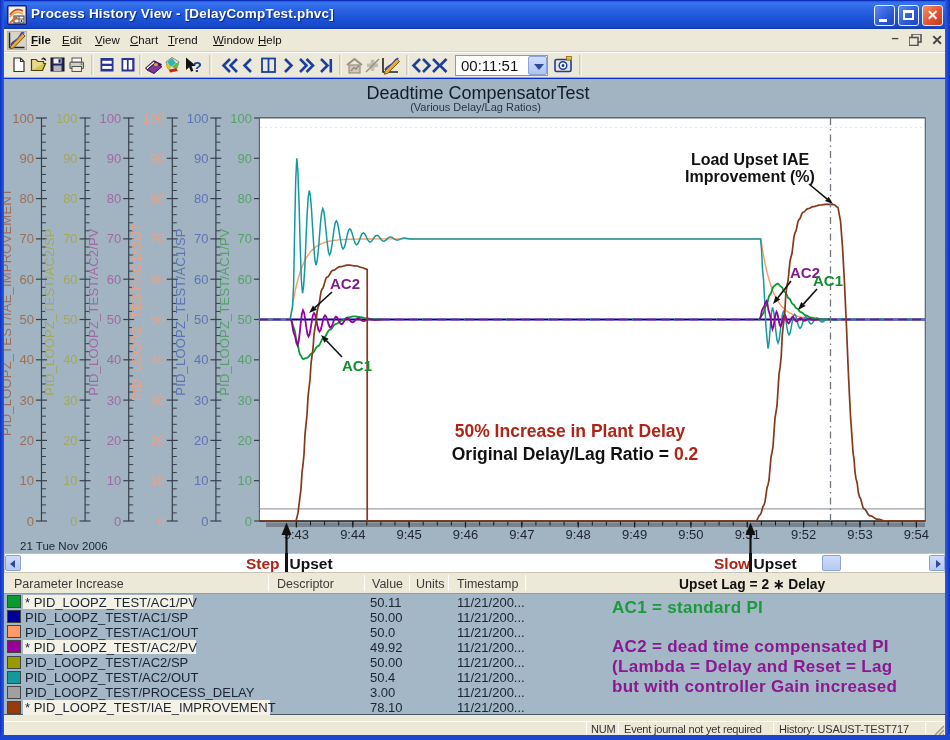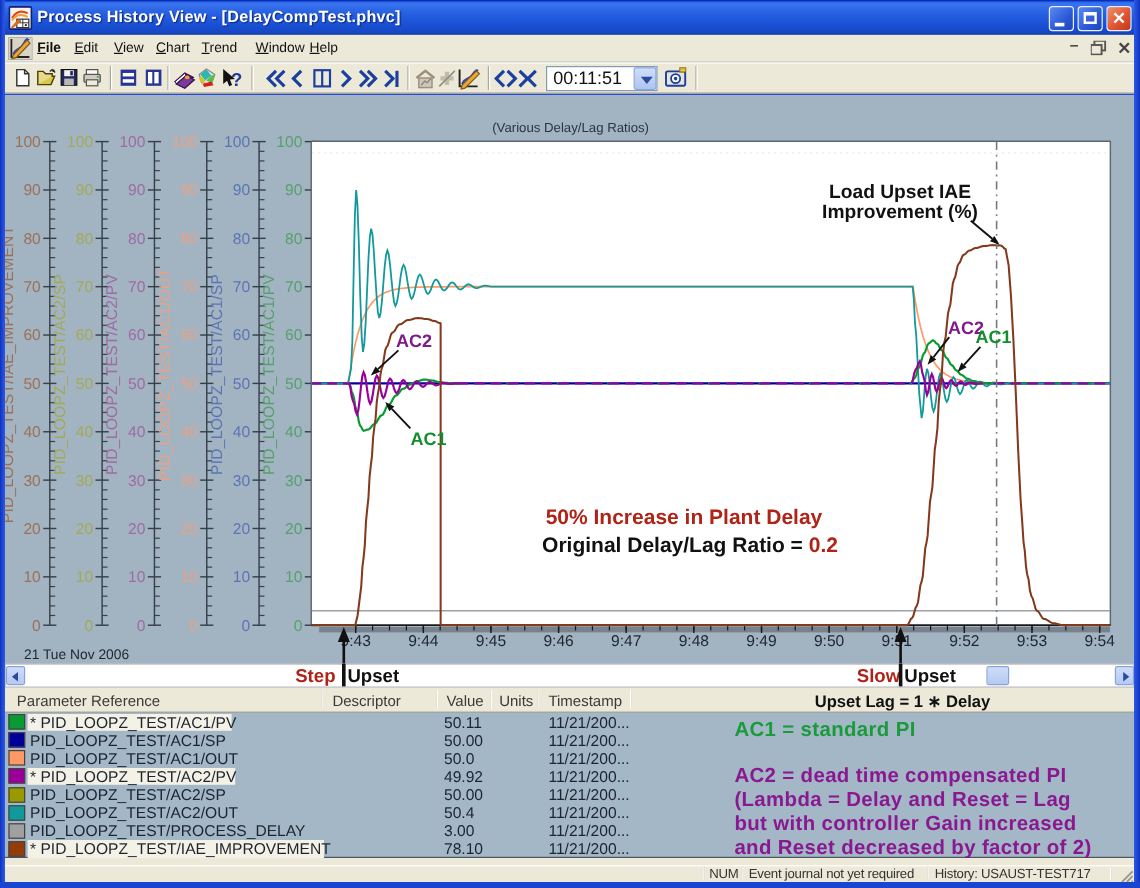--- a/index.html
+++ b/index.html
@@ -24,20 +24,21 @@
 .ssep{position:absolute;top:1px;width:1px;height:12px;background:#b0ad9e;border-right:1px solid #fff;}
 #borderL{left:0;top:0;width:4px;height:740px;background:linear-gradient(90deg,#0f31c0,#2b5be4);}
 #borderR{left:945px;top:0;width:5px;height:740px;background:linear-gradient(90deg,#2b5be4,#0f31c0);}
 #borderB{left:0;top:735px;width:950px;height:5px;background:#1a45d0;}
 .annG{position:absolute;font-size:17px;letter-spacing:0.3px;font-weight:bold;color:#1a9a3a;}
 .annP{position:absolute;font-size:17px;letter-spacing:0.3px;font-weight:bold;color:#8a1890;}
 </style></head>
 <body>
 <div id="win">
 <div class="abs" id="chartbg"></div>
+<div class="abs" style="left:333px;top:83px;width:290px;text-align:center;font-size:18px;color:#141c28;">Deadtime CompensatorTest</div>
 <div class="abs" style="left:333px;top:101px;width:285px;text-align:center;font-size:11px;color:#2a3442;">(Various Delay/Lag Ratios)</div>
 <div class="abs" style="left:20px;top:540px;font-size:11.5px;color:#1d2530;">21 Tue Nov 2006</div>
 <svg width="950" height="740" viewBox="0 0 950 740" style="position:absolute;left:0;top:0;" font-family="'Liberation Sans', sans-serif">
 <g>
         <line x1="41.5" y1="117.7" x2="41.5" y2="521" stroke="#37404a" stroke-width="1.2"></line>
         <line x1="36.0" y1="521.0" x2="47.0" y2="521.0" stroke="#37404a" stroke-width="1.2"></line>
         <line x1="41.5" y1="512.9" x2="46.0" y2="512.9" stroke="#37404a" stroke-width="1"></line>
         <line x1="41.5" y1="504.9" x2="46.0" y2="504.9" stroke="#37404a" stroke-width="1"></line>
         <line x1="41.5" y1="496.8" x2="46.0" y2="496.8" stroke="#37404a" stroke-width="1"></line>
         <line x1="41.5" y1="488.8" x2="46.0" y2="488.8" stroke="#37404a" stroke-width="1"></line>
@@ -696,22 +697,22 @@
       <div style="position:absolute;left:6px;top:4px;width:0;height:0;border-top:4px solid transparent;border-bottom:4px solid transparent;border-left:5px solid #2a4a9a;"></div>
     </div>
 <div class="abs" style="left:822px;top:554.5px;width:19px;height:16.5px;background:linear-gradient(180deg,#cfddfb,#b6c9f2);border:1px solid #89a4d8;border-radius:2px;"></div>
 <div class="abs" style="left:246px;top:555px;font-size:15.5px;font-weight:bold;color:#b02418;">Step</div>
 <div class="abs" style="left:289.5px;top:555px;font-size:15.5px;font-weight:bold;color:#111;">Upset</div>
 <div class="abs" style="left:714px;top:555px;font-size:15.5px;font-weight:bold;color:#b02418;">Slow</div>
 <div class="abs" style="left:753.5px;top:555px;font-size:15.5px;font-weight:bold;color:#111;">Upset</div>
 <div class="abs" style="left:285.4px;top:553px;width:2.2px;height:19px;background:#111;"></div>
 <div class="abs" style="left:749.4px;top:553px;width:2.2px;height:19px;background:#111;"></div>
 <div class="abs" id="theader"></div>
-<div class="abs" style="left:679px;top:576px;width:170px;font-size:13.8px;font-weight:bold;color:#111;">Upset Lag = 1 ∗ Delay</div>
-<div class="hcol" style="left:14px;top:576.5px;">Parameter Reference</div>
+<div class="abs" style="left:679px;top:576px;width:170px;font-size:13.8px;font-weight:bold;color:#111;">Upset Lag = 2 ∗ Delay</div>
+<div class="hcol" style="left:14px;top:576.5px;">Parameter Increase</div>
 <div class="hcol" style="left:277px;top:576.5px;">Descriptor</div>
 <div class="hcol" style="left:372px;top:576.5px;">Value</div>
 <div class="hcol" style="left:416px;top:576.5px;">Units</div>
 <div class="hcol" style="left:457px;top:576.5px;">Timestamp</div>
 <div class="hsep" style="left:268px;top:575px;"></div>
 <div class="hsep" style="left:364px;top:575px;"></div>
 <div class="hsep" style="left:409px;top:575px;"></div>
 <div class="hsep" style="left:448px;top:575px;"></div>
 <div class="hsep" style="left:525px;top:575px;"></div>
 <div class="abs" id="tablebg"></div>
@@ -747,21 +748,20 @@
 <div class="trow" style="left:457px;top:685.2px;">11/21/200...</div>
 <div style="position:absolute;left:7px;top:700.8px;width:14px;height:13px;background:#943c0c;border:1px solid #444;box-sizing:border-box;"></div>
 <div style="position:absolute;left:23px;top:700.3px;width:247px;height:14.5px;background:#f4f1e6;"></div>
 <div class="trow" style="left:25px;top:700.3px;"><span style="font-size:13px;">*</span> PID_LOOPZ_TEST/IAE_IMPROVEMENT</div>
 <div class="trow" style="left:370px;top:700.3px;">78.10</div>
 <div class="trow" style="left:457px;top:700.3px;">11/21/200...</div>
 <div class="annG" style="left:612px;top:597.5px;">AC1 = standard PI</div>
 <div class="annP" style="left:612px;top:637.3px;">AC2 = dead time compensated PI</div>
 <div class="annP" style="left:612px;top:657.2px;">(Lambda = Delay and Reset = Lag</div>
 <div class="annP" style="left:612px;top:677.1px;">but with controller Gain increased</div>
-<div class="annP" style="left:612px;top:697px;">and Reset decreased by factor of 2)</div>
 <div class="abs" style="left:4px;top:714.5px;width:941px;height:7px;background:#ece9d8;"></div>
 <div class="abs" id="statusbar"></div>
 <div class="stx" style="left:591px;top:722.5px;position:absolute;">NUM</div>
 <div class="stx" style="left:624px;top:722.5px;position:absolute;">Event journal not yet required</div>
 <div class="stx" style="left:779px;top:722.5px;position:absolute;">History: USAUST-TEST717</div>
 <div class="ssep" style="left:586px;top:722px;position:absolute;"></div>
 <div class="ssep" style="left:618px;top:722px;position:absolute;"></div>
 <div class="ssep" style="left:773px;top:722px;position:absolute;"></div>
 <div class="ssep" style="left:925px;top:722px;position:absolute;"></div>
 <svg class="abs" style="left:932px;top:723px;" width="12" height="12" viewBox="0 0 12 12">

